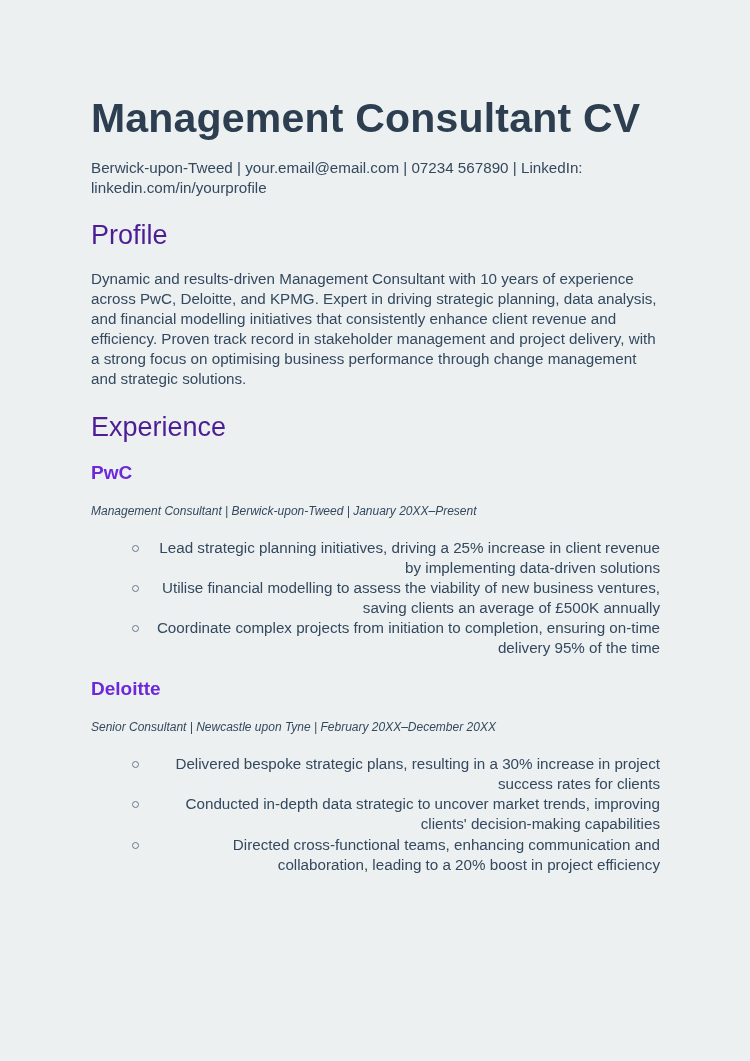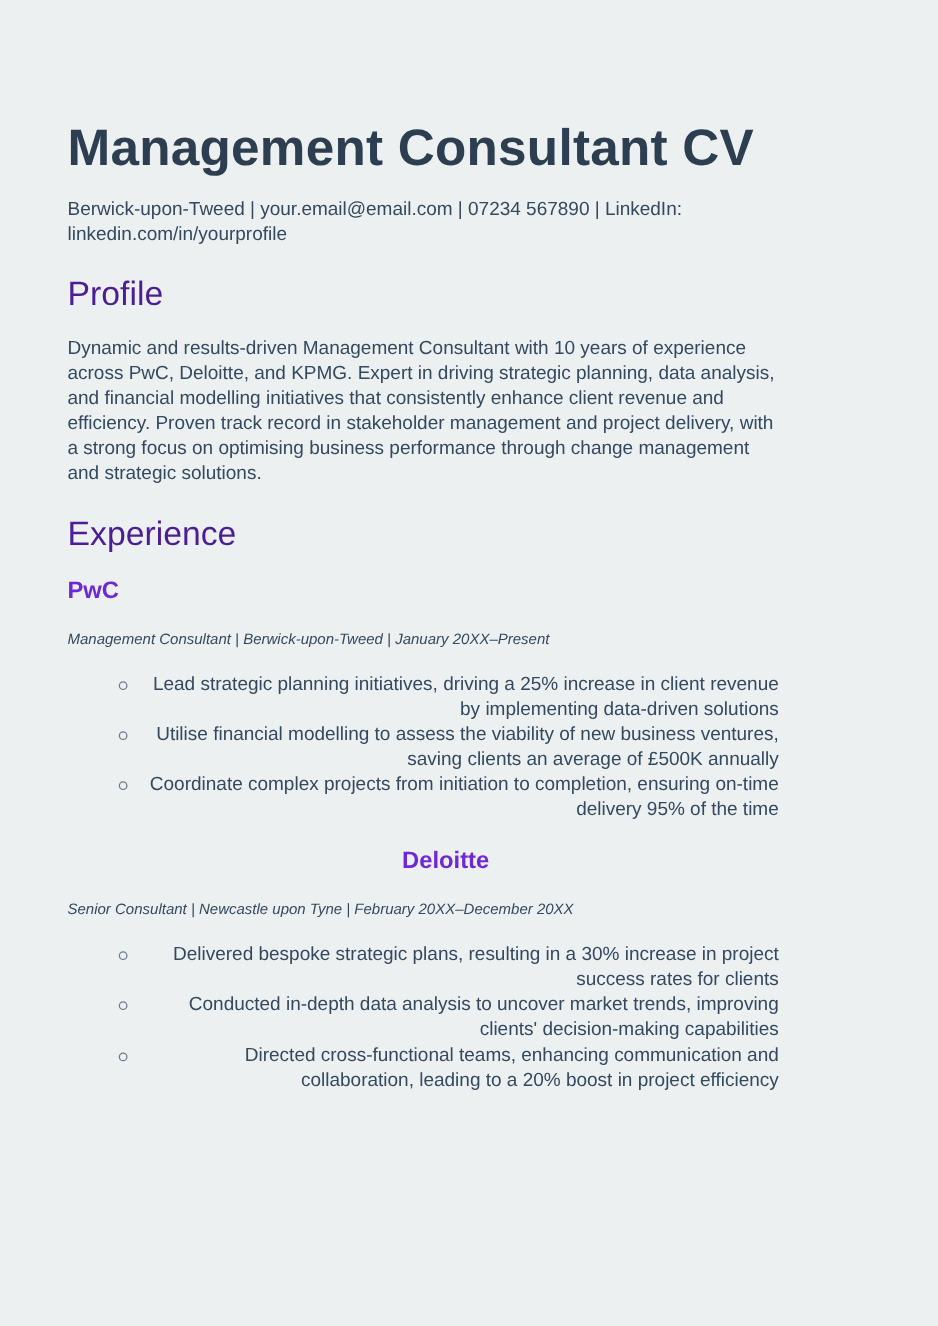--- a/index.html
+++ b/index.html
@@ -12,21 +12,21 @@
     background: #ecf0f1;
     overflow: hidden;
     font-family: "Liberation Sans", "DejaVu Sans", sans-serif;
     color: #34495e;
   }
   .page {
     position: relative;
     width: 750px;
     height: 1061px;
     box-sizing: border-box;
-    padding: 92px 91px 0 54px;
+    padding: 92px 91px 0 91px;
   }
   h1.title {
     margin: 0;
     font-size: 41px;
     line-height: 52px;
     font-weight: bold;
     color: #2c3e50;
     letter-spacing: 0.2px;
   }
   .contact {
@@ -83,21 +83,21 @@
     position: absolute;
     left: -23px;
     top: 7px;
     width: 5px;
     height: 5px;
     border: 1px solid #6b7b8a;
     border-radius: 50%;
     box-sizing: content-box;
   }
   #company-pwc { margin-top: 18px; }
-  #company-deloitte { margin-top: 20px; text-align: center; }
+  #company-deloitte { margin-top: 20px; }
 </style>
 </head>
 <body>
 
 <div class="page">
 
   <h1 class="title">Management Consultant CV</h1>
   <p class="contact">Berwick-upon-Tweed | your.email@email.com | 07234 567890 | LinkedIn: linkedin.com/in/yourprofile</p>
 
   <h2 class="section" id="profile-heading">Profile</h2>
@@ -113,18 +113,18 @@
       <li><span class="bullet"></span><span>Utilise financial modelling to assess the viability of new business ventures, saving clients an average of £500K annually</span></li>
       <li><span class="bullet"></span><span>Coordinate complex projects from initiation to completion, ensuring on-time delivery 95% of the time</span></li>
     </ul>
   </section>
 
   <section>
     <h3 class="company" id="company-deloitte">Deloitte</h3>
     <p class="role">Senior Consultant | Newcastle upon Tyne | February 20XX–December 20XX</p>
     <ul class="bullets">
       <li><span class="bullet"></span><span>Delivered bespoke strategic plans, resulting in a 30% increase in project success rates for clients</span></li>
-      <li><span class="bullet"></span><span>Conducted in-depth data analysis to uncover market trends, improving clients' decision-making capabilities</span></li>
+      <li><span class="bullet"></span><span>Conducted in-depth data strategic to uncover market trends, improving clients' decision-making capabilities</span></li>
       <li><span class="bullet"></span><span>Directed cross-functional teams, enhancing communication and collaboration, leading to a 20% boost in project efficiency</span></li>
     </ul>
   </section>
 
 </div>
 
 </body></html>

